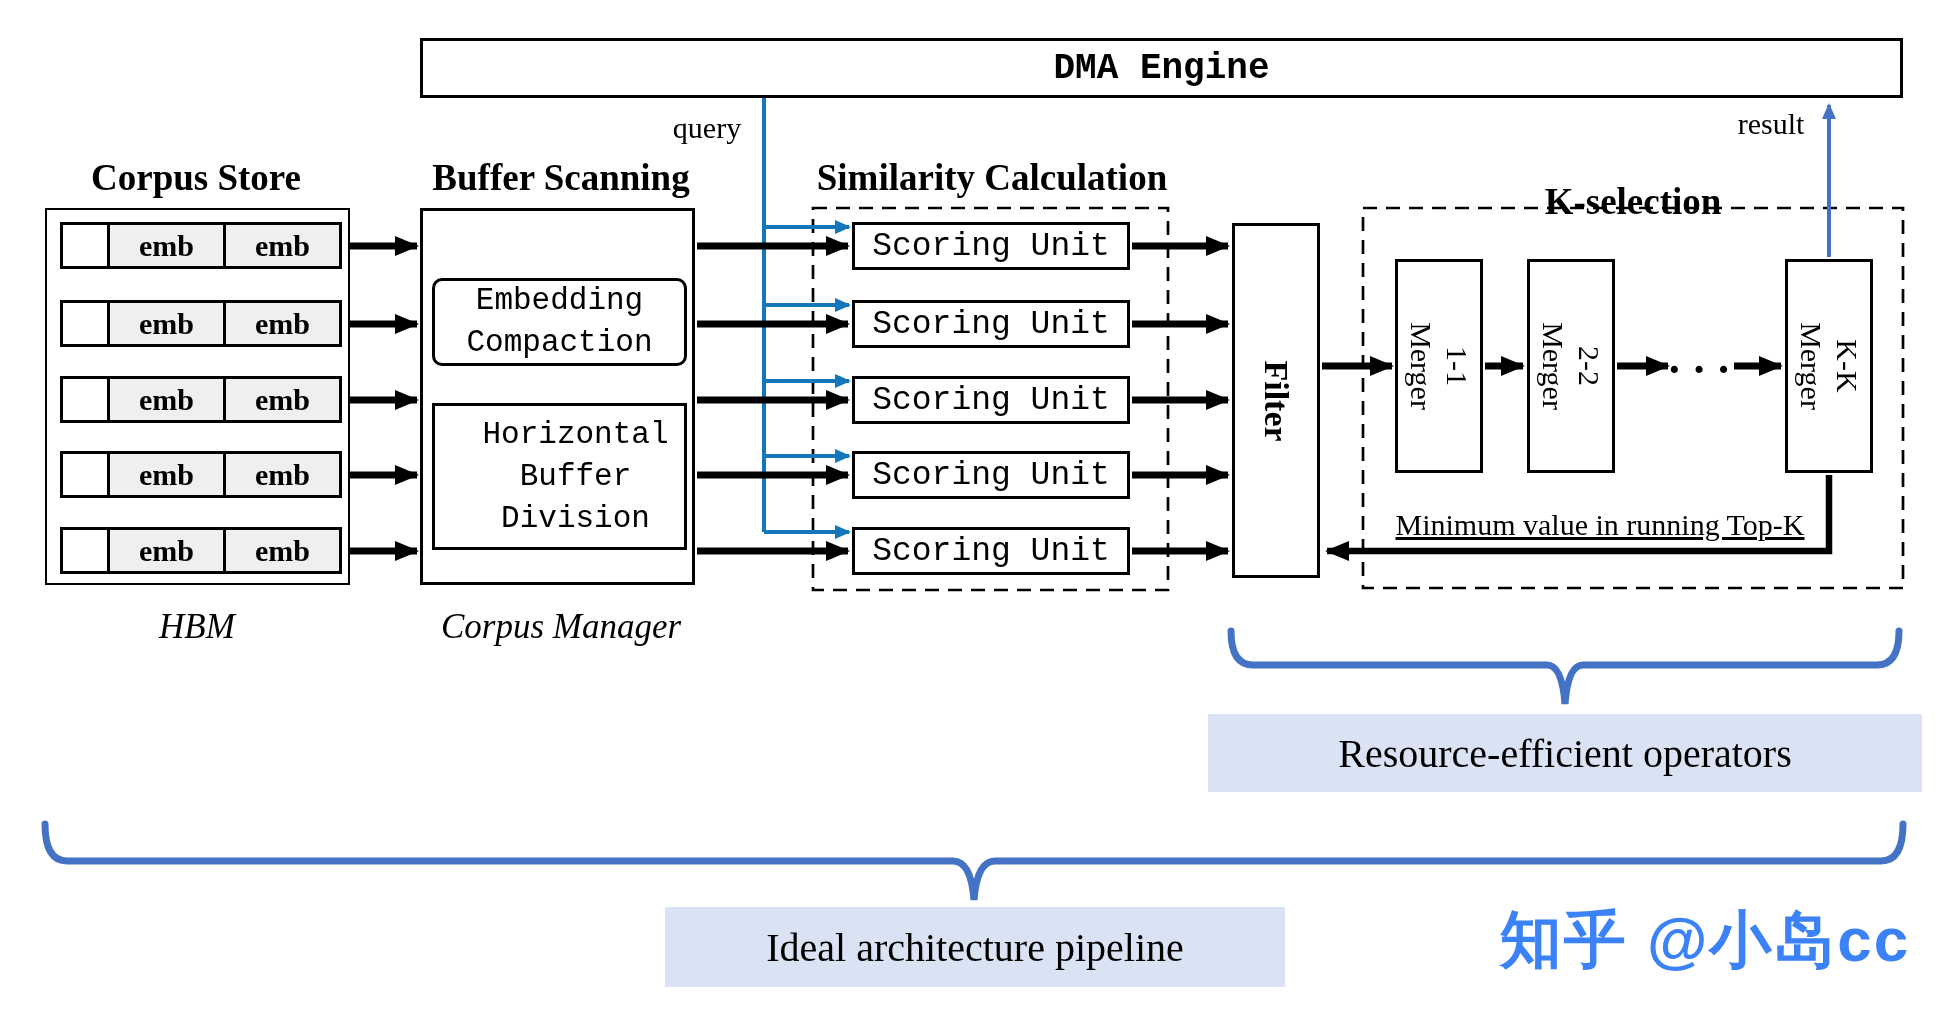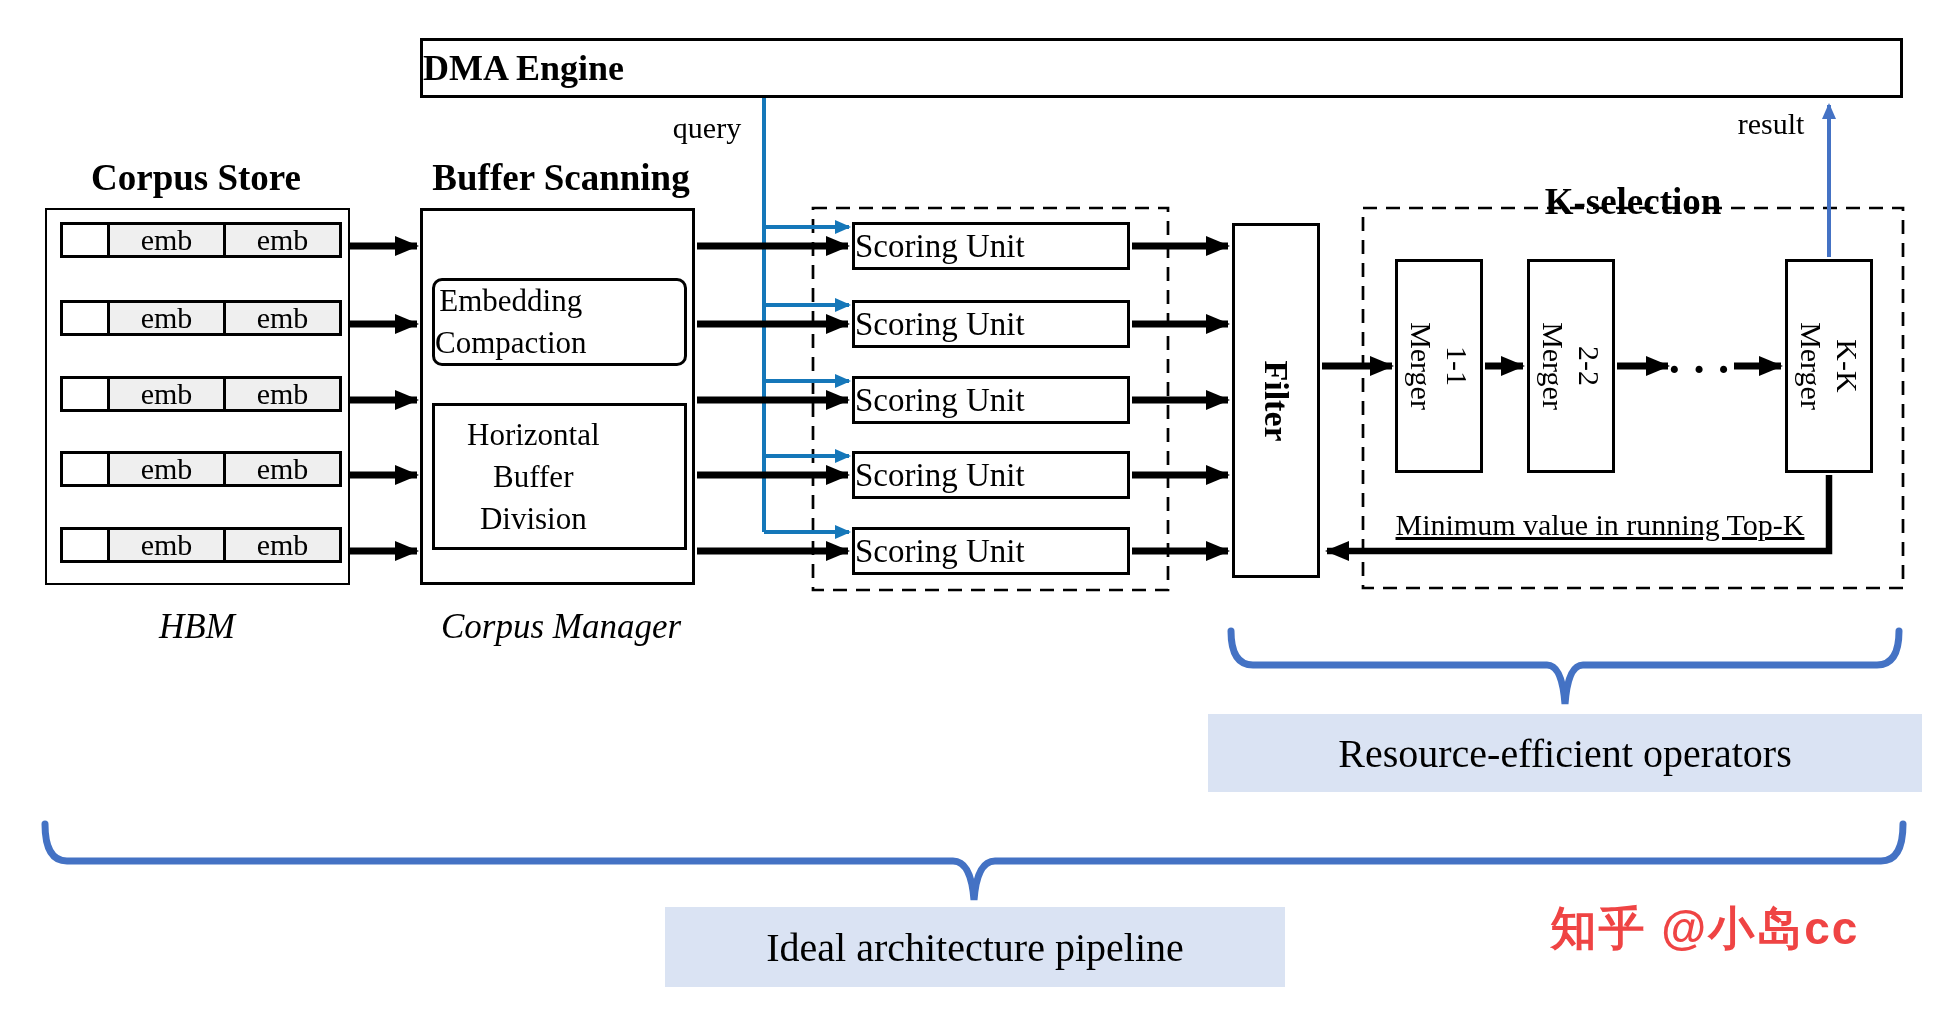--- a/index.html
+++ b/index.html
@@ -2,27 +2,27 @@
 <html><head>
 <meta charset="utf-8">
 <style>
   html,body{margin:0;padding:0;background:#fff;}
   #canvas{position:relative;width:1942px;height:1012px;background:#ffffff;overflow:hidden;
           font-family:"Liberation Serif","DejaVu Serif",serif;color:#000;}
   .abs{position:absolute;}
   .ctr{transform:translateX(-50%);white-space:nowrap;}
   .title{font-weight:bold;font-size:37px;}
   .box{position:absolute;border:3px solid #000;background:#fff;box-sizing:border-box;}
-  .flexc{display:flex;align-items:center;justify-content:flex-start;text-align:center;}
+  .flexc{display:flex;align-items:center;justify-content:center;text-align:center;font-family:Liberation Mono, monospace;}
   
   .dma{left:420px;top:38px;width:1483px;height:60px;font-weight:bold;font-size:36px;}
   
   .store-outer{left:45px;top:208px;width:305px;height:377px;border-width:2.5px;}
-  .row{position:absolute;left:60px;width:282px;height:36px;border:3px solid #000;
-       box-sizing:border-box;display:flex;background:#fff;}
+  .row{position:absolute;left:60px;width:282px;height:47px;border:3px solid #000;
+       box-sizing:border-box;display:flex;background:#fff;font-weight:bold;}
   .cell-id{width:44px;border-right:3px solid #000;background:#fff;}
   .cell-emb{flex:1;background:#efefef;display:flex;align-items:center;justify-content:center;
             font-size:30px;}
   .cell-emb.mid{border-right:3px solid #000;}
   .sublabel{font-style:italic;font-size:35px;}
   
   .scan{left:420px;top:208px;width:275px;height:377px;}
   .inner{position:absolute;left:432px;width:255px;border:3px solid #000;background:#fff;
          box-sizing:border-box;font-size:31px;line-height:42px;}
   
@@ -33,22 +33,22 @@
   .rot{transform:rotate(90deg);white-space:nowrap;text-align:center;}
   .filter{left:1232px;top:223px;width:88px;height:355px;font-weight:bold;font-size:34px;}
   .merger{position:absolute;top:259px;width:88px;height:214px;border:3px solid #000;background:#fff;
           box-sizing:border-box;font-size:30px;}
   .merger .rot span{display:block;line-height:36px;}
   .dots{font-weight:bold;font-size:44px;letter-spacing:10px;}
   .minlabel{font-size:30px;text-decoration:underline;}
   
   .caption{background:#dae3f3;font-size:40px;display:flex;align-items:center;justify-content:center;}
   .qr{font-size:30px;}
-  .watermark{font-family:"Liberation Sans","DejaVu Sans",sans-serif;font-weight:bold;font-size:46px;
-             color:#ef4444;letter-spacing:2px;text-shadow:1px 1px 0 #ffffff;}
+  .watermark{font-family:"Liberation Sans","DejaVu Sans",sans-serif;font-weight:bold;font-size:62px;
+             color:#3b82f6;letter-spacing:2px;text-shadow:1px 1px 0 #ffffff;}
   svg{position:absolute;left:0;top:0;}
 </style>
 </head>
 <body>
 
 <div id="canvas">
 
   <svg width="1942" height="1012" viewBox="0 0 1942 1012">
     <defs>
       <marker id="ab" markerUnits="userSpaceOnUse" markerWidth="24" markerHeight="20" refX="22" refY="10" orient="auto">
@@ -109,20 +109,21 @@
   </svg>
 
   <div class="box dma flexc">
     <span>DMA Engine</span>
   </div>
   <div class="abs ctr qr" style="left:707px;top:111px;">query</div>
   <div class="abs ctr qr" style="left:1771px;top:107px;">result</div>
 
   <div class="abs ctr title" style="left:196px;top:156px;">Corpus Store</div>
   <div class="abs ctr title" style="left:561px;top:156px;">Buffer Scanning</div>
+  <div class="abs ctr title" style="left:992px;top:156px;">Similarity Calculation</div>
   <div class="abs ctr title" style="left:1633px;top:156px;margin-top:24px;">K-selection</div>
 
   <div class="box store-outer"></div>
   <div class="row" style="top:222px;">
     <div class="cell-id"></div>
     <div class="cell-emb mid">emb</div>
     <div class="cell-emb">emb</div>
   </div>
   <div class="row" style="top:300px;">
     <div class="cell-id"></div>

